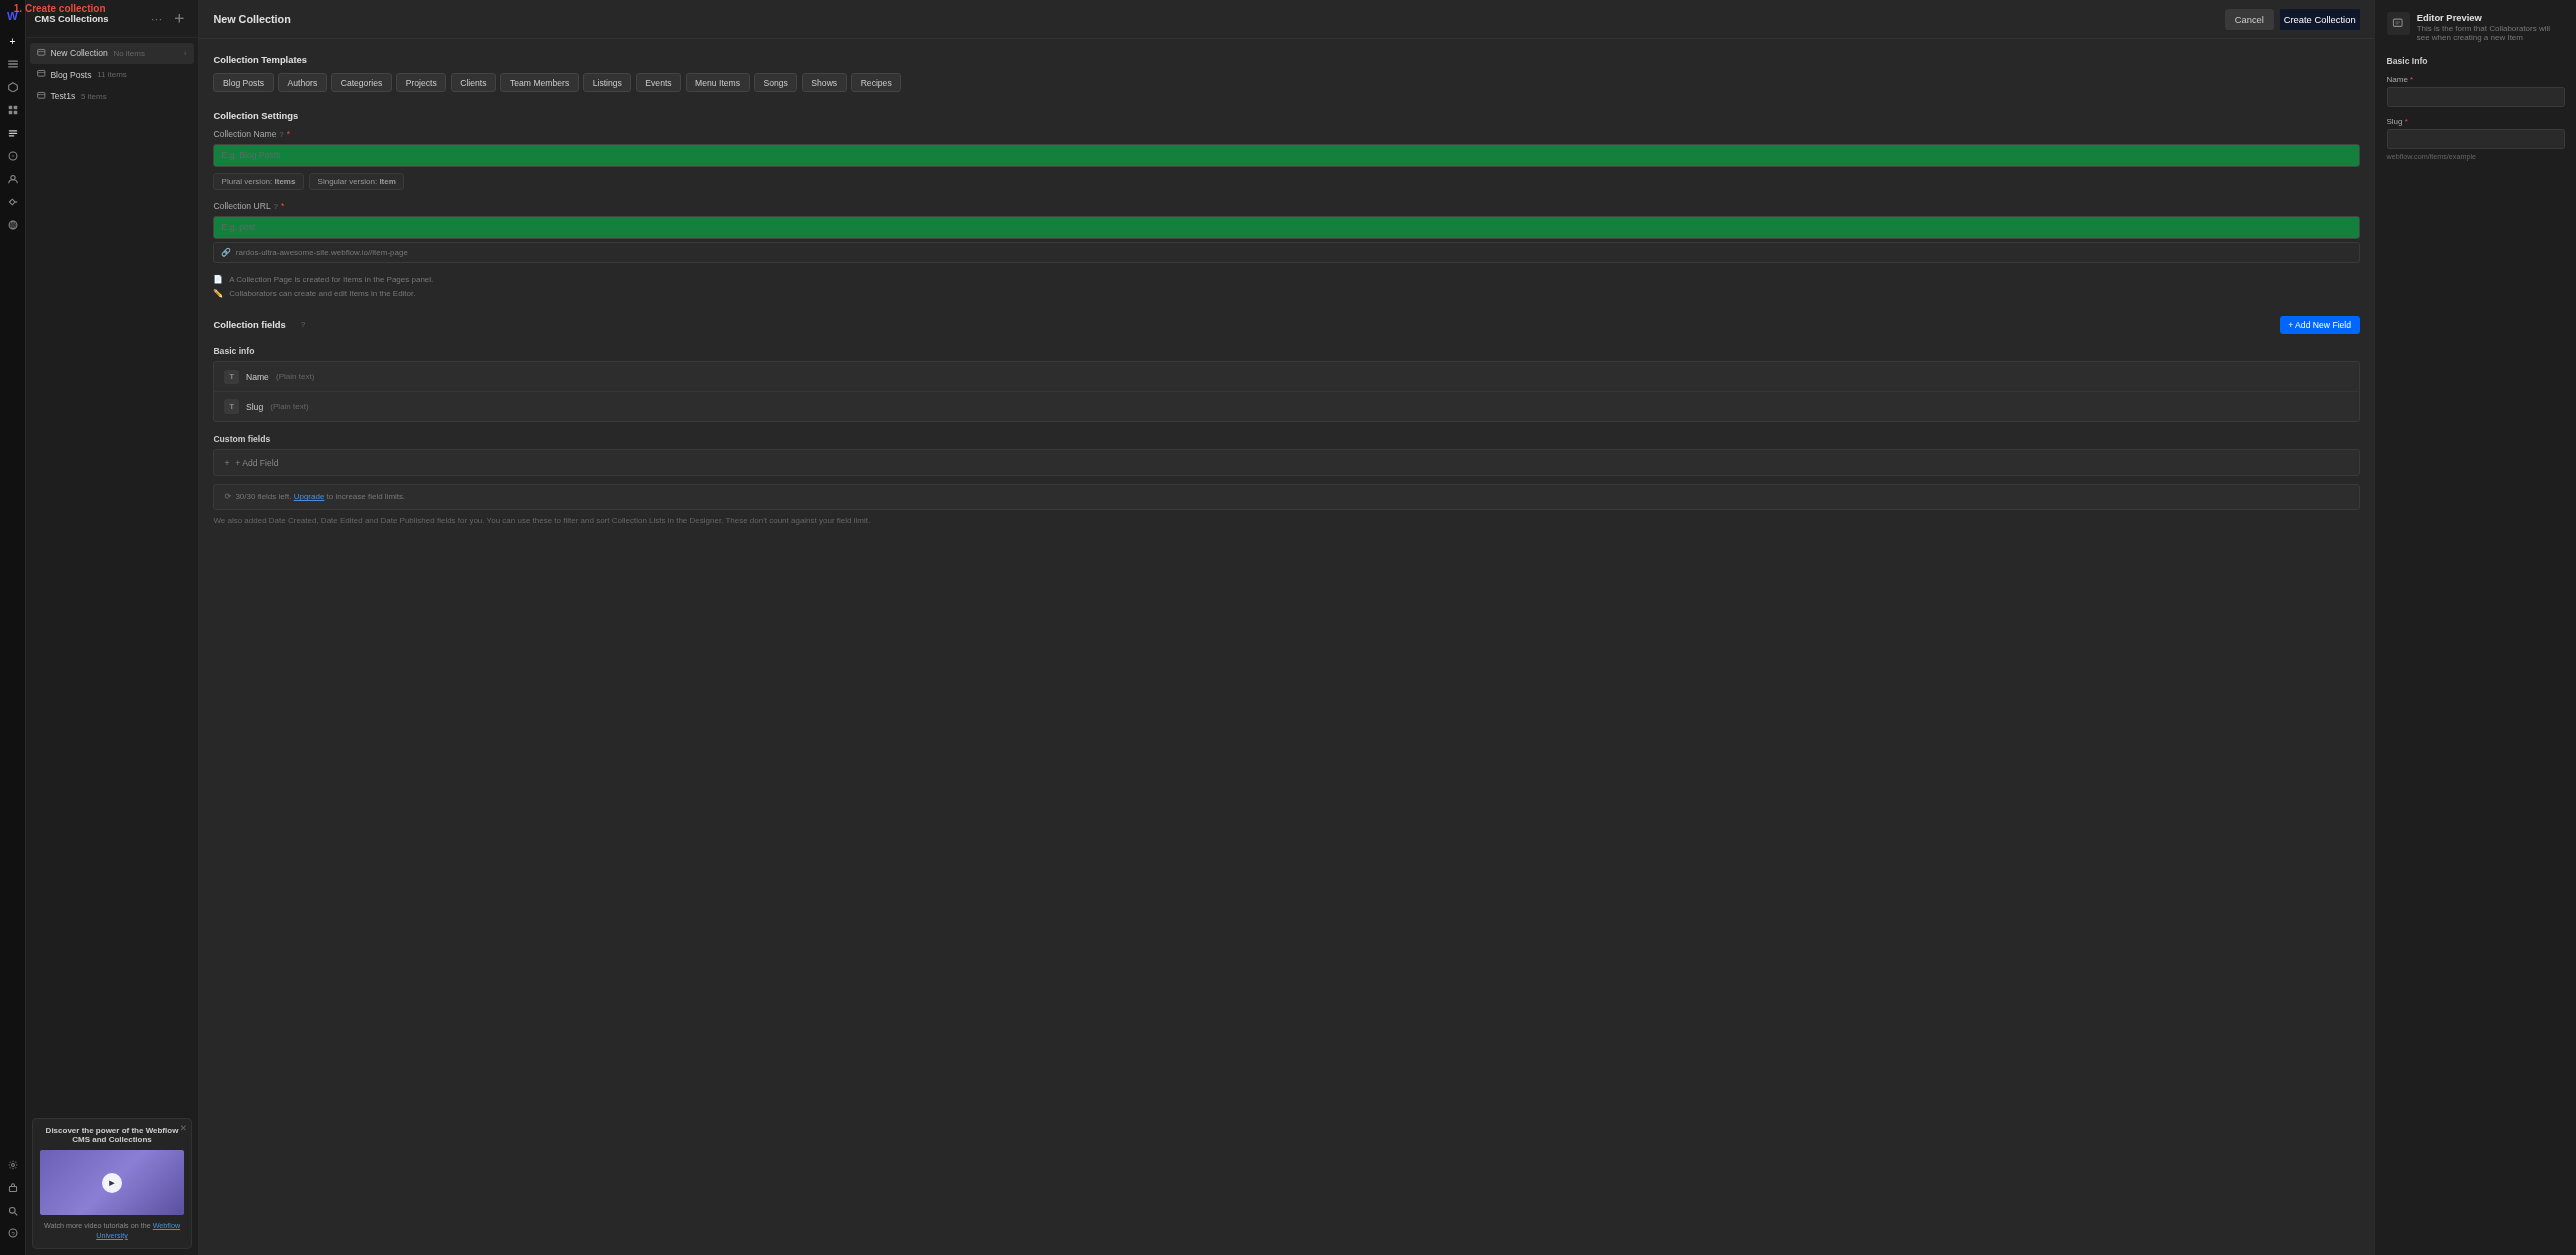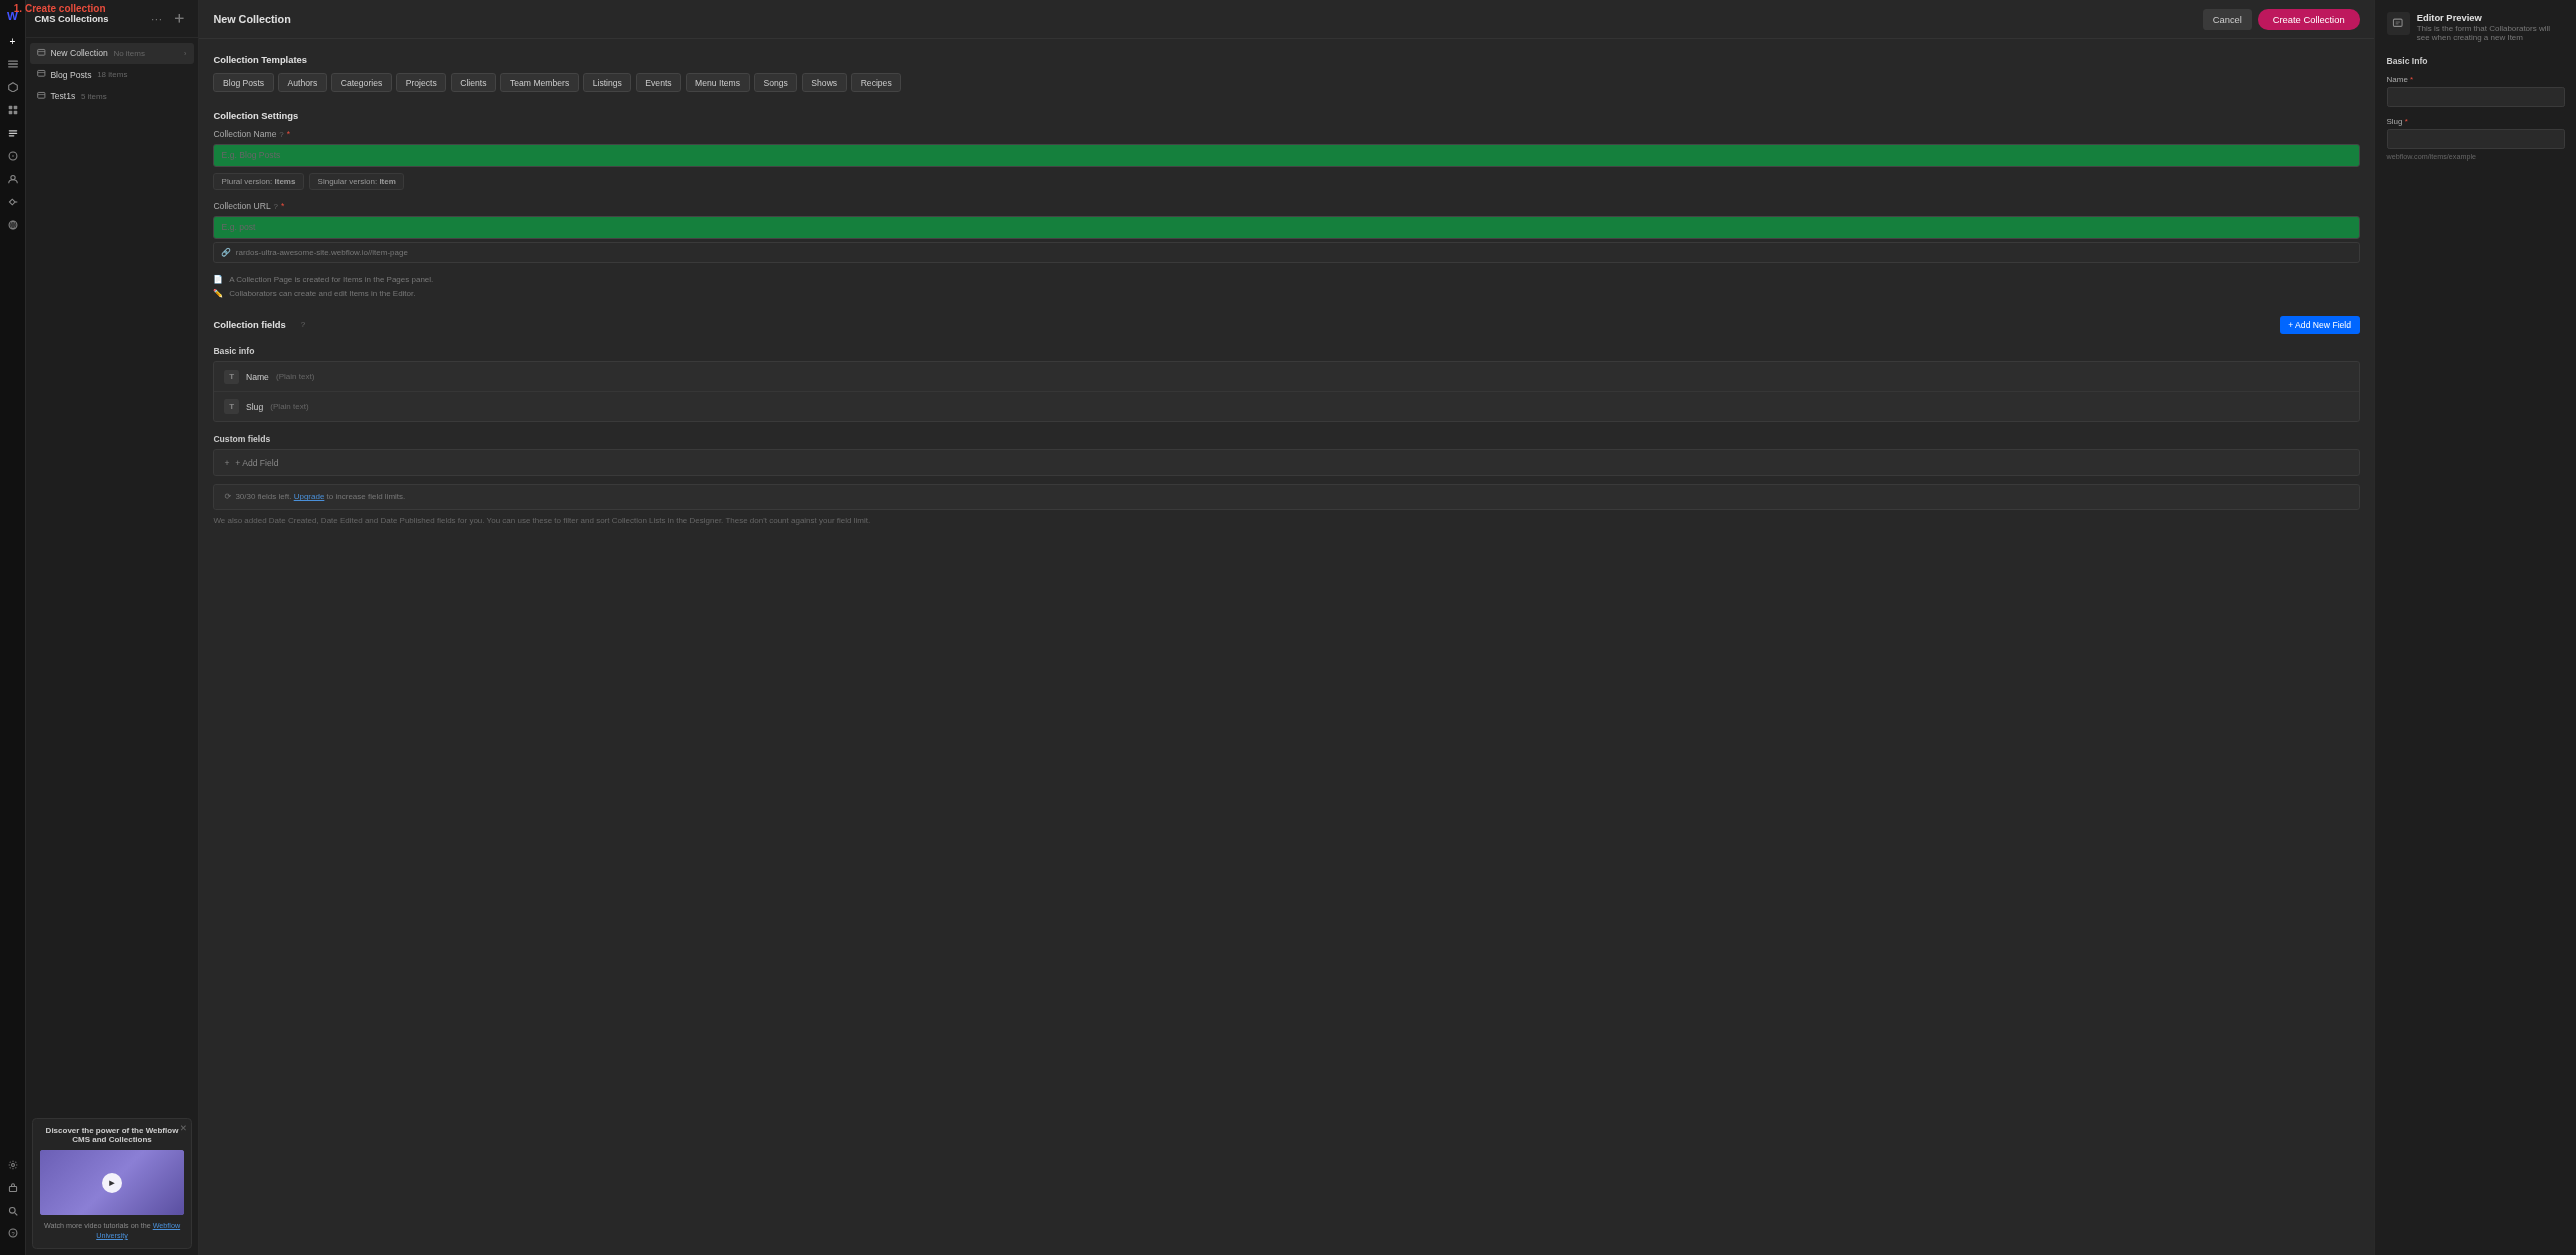--- a/index.html
+++ b/index.html
@@ -141,25 +141,25 @@
     .btn-cancel {
       background: #3a3a3a;
       border: none;
       color: #ccc;
       padding: 5px 10px;
       border-radius: 3.6px;
       cursor: pointer;
       font-size: 9.4px;
     }
     .btn-create {
-      background: #be185d;
+      background: #0f172a;
       border: none;
       color: #fff;
-      padding: 5px 15px;
-      border-radius: 10px;
+      padding: 5px 4px;
+      border-radius: 1px;
       cursor: pointer;
       font-size: 9.4px;
       font-weight: 500;
     }
 
     .main-body {
       flex: 1;
       overflow-y: auto;
       padding: 14.4px;
     }
@@ -483,21 +483,21 @@
       </div>
 
       <div class="sidebar-item">
         <span class="sidebar-item-icon">
           <svg width="8.6" height="8.6" viewBox="0 0 12 12" fill="none">
               <rect x="1" y="2" width="10" height="8" rx="1" stroke="#888" stroke-width="1.3"></rect>
               <line x1="1" y1="5" x2="11" y2="5" stroke="#888" stroke-width="1"></line>
             </svg>
         </span>
         <span class="sidebar-item-text">Blog Posts</span>
-        <span class="sidebar-item-badge">18 items</span>
+        <span class="sidebar-item-badge">11 items</span>
       </div>
 
       <div class="sidebar-item">
         <span class="sidebar-item-icon">
           <svg width="8.6" height="8.6" viewBox="0 0 12 12" fill="none">
               <rect x="1" y="2" width="10" height="8" rx="1" stroke="#888" stroke-width="1.3"></rect>
               <line x1="1" y1="5" x2="11" y2="5" stroke="#888" stroke-width="1"></line>
             </svg>
         </span>
         <span class="sidebar-item-text">Test1s</span>

